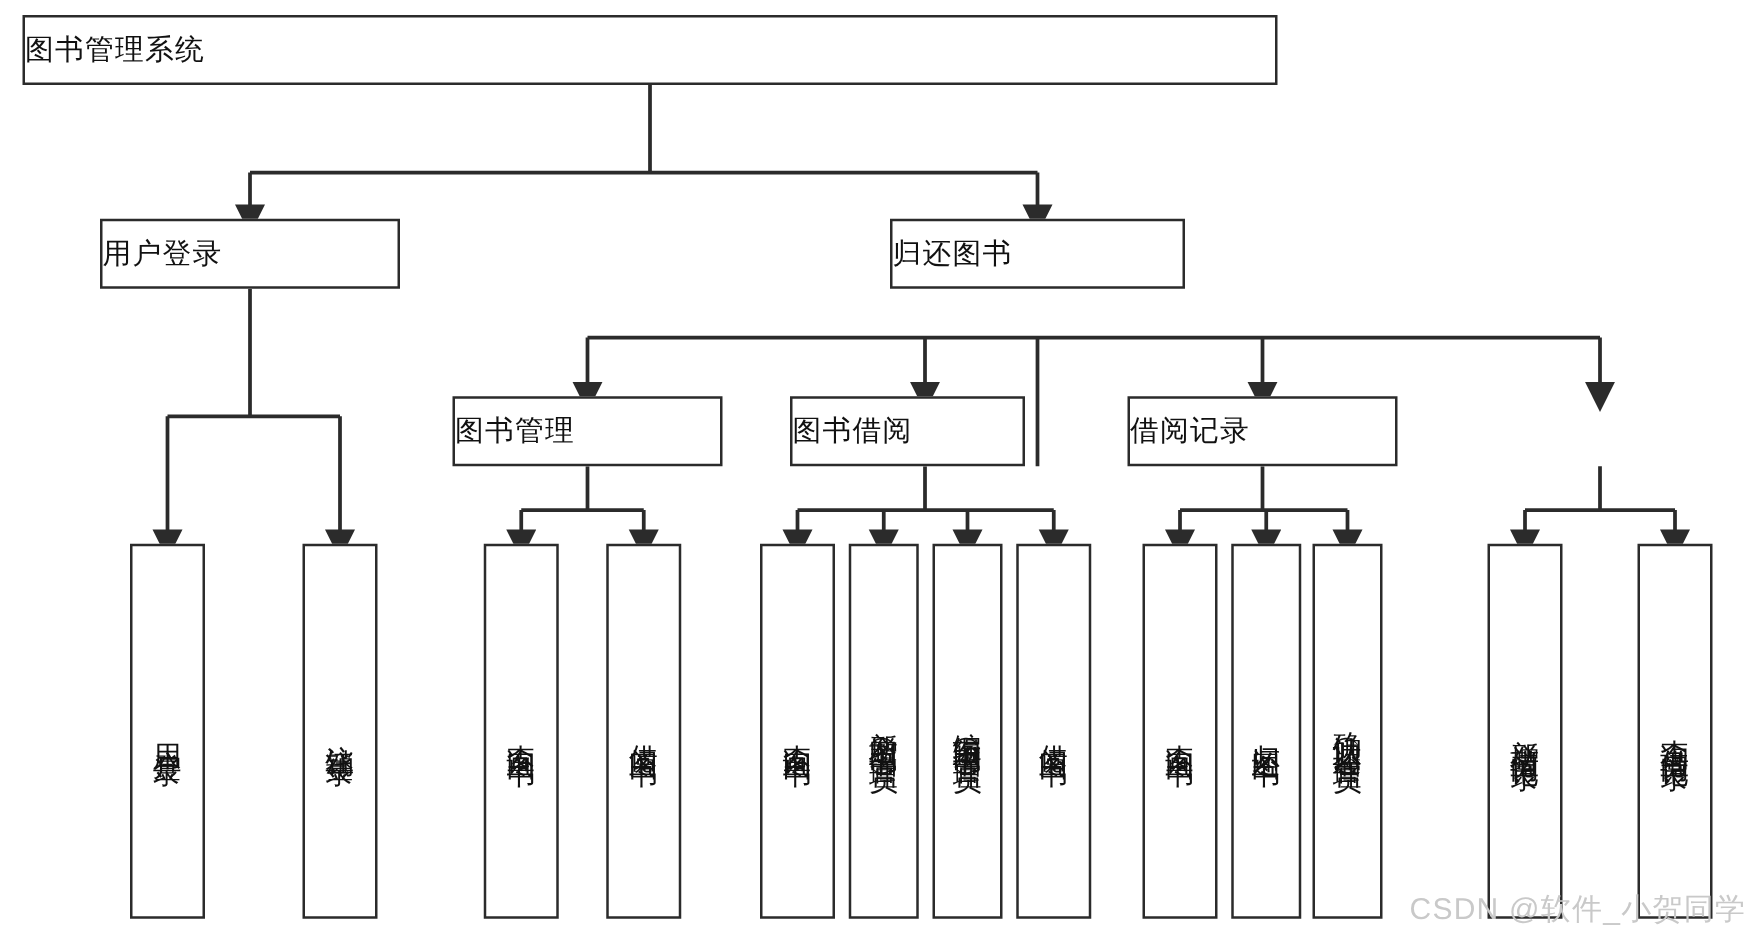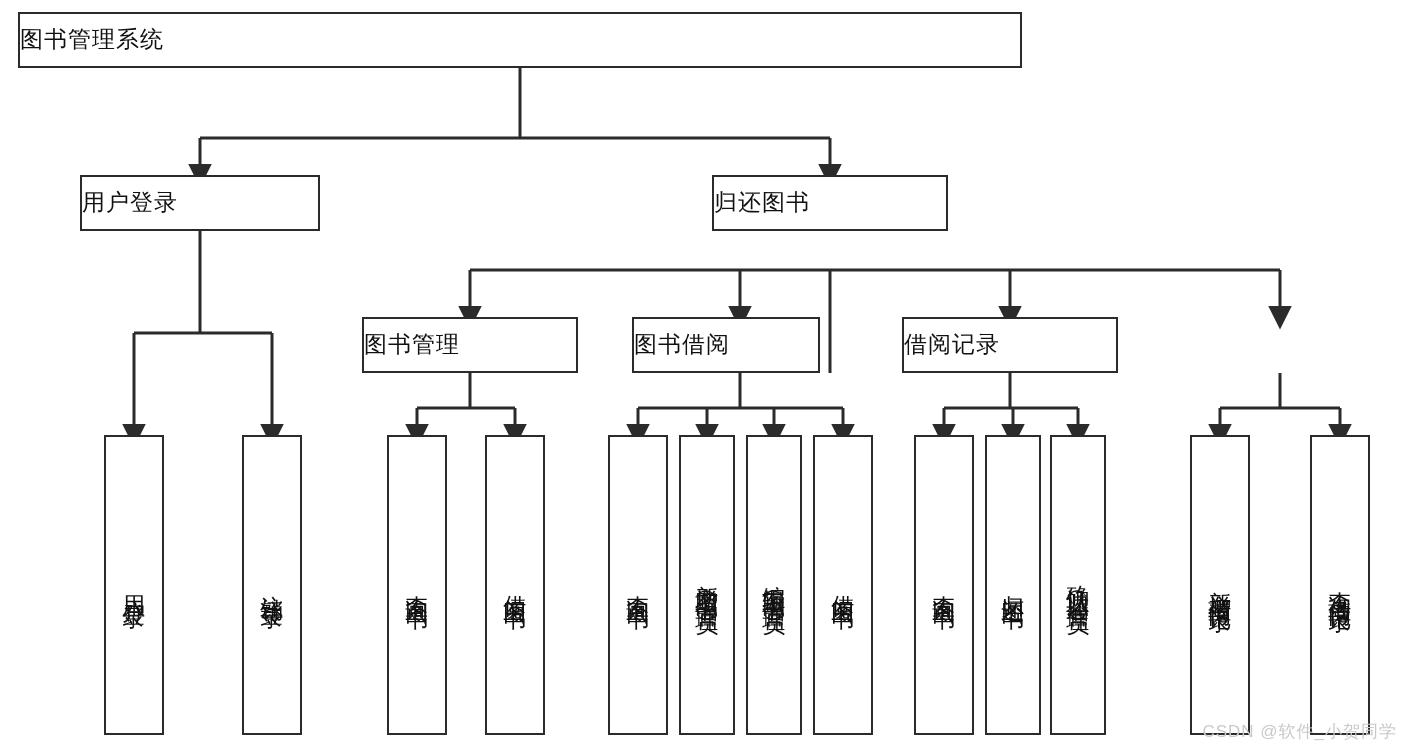--- a/index.html
+++ b/index.html
@@ -52,21 +52,21 @@
     justify-content: center;
   }
   .node .label {
     display: block;
     white-space: nowrap;
   }
   #watermark {
     position: absolute;
     right: 8px;
     bottom: 4px;
-    font-size: 17px;
+    font-size: 24px;
     color: #c9c9c9;
     letter-spacing: 1px;
     white-space: nowrap;
     font-family: "Liberation Sans", "DejaVu Sans", sans-serif;
   }
 </style>
 </head>
 <body>
 
 <div id="canvas">

